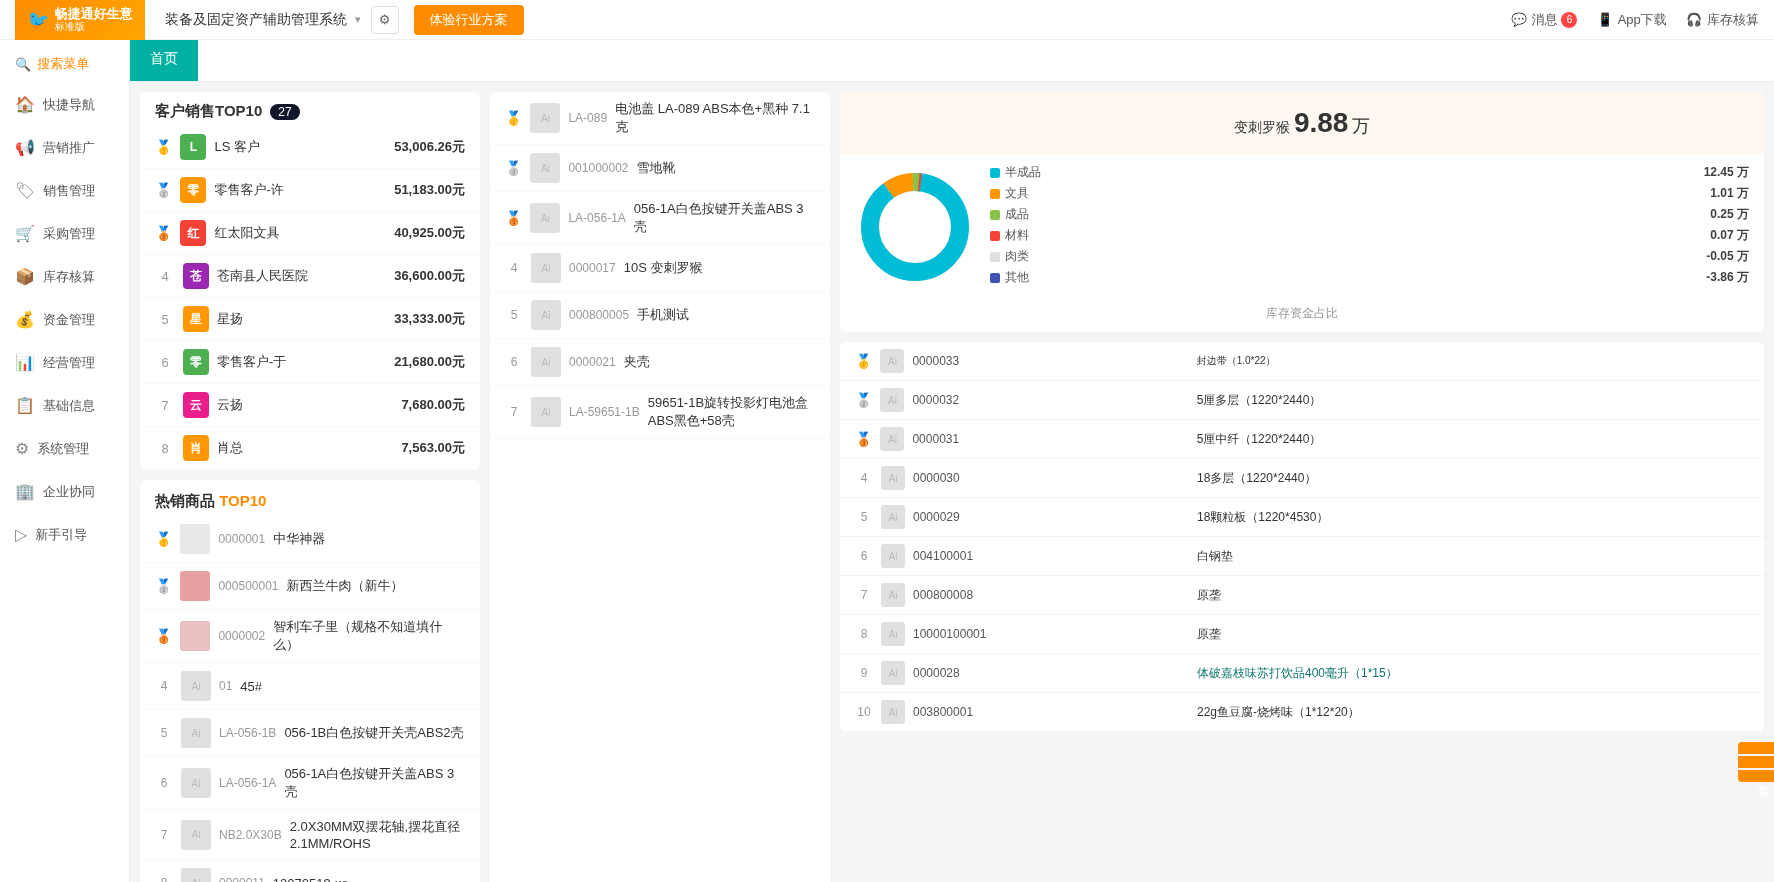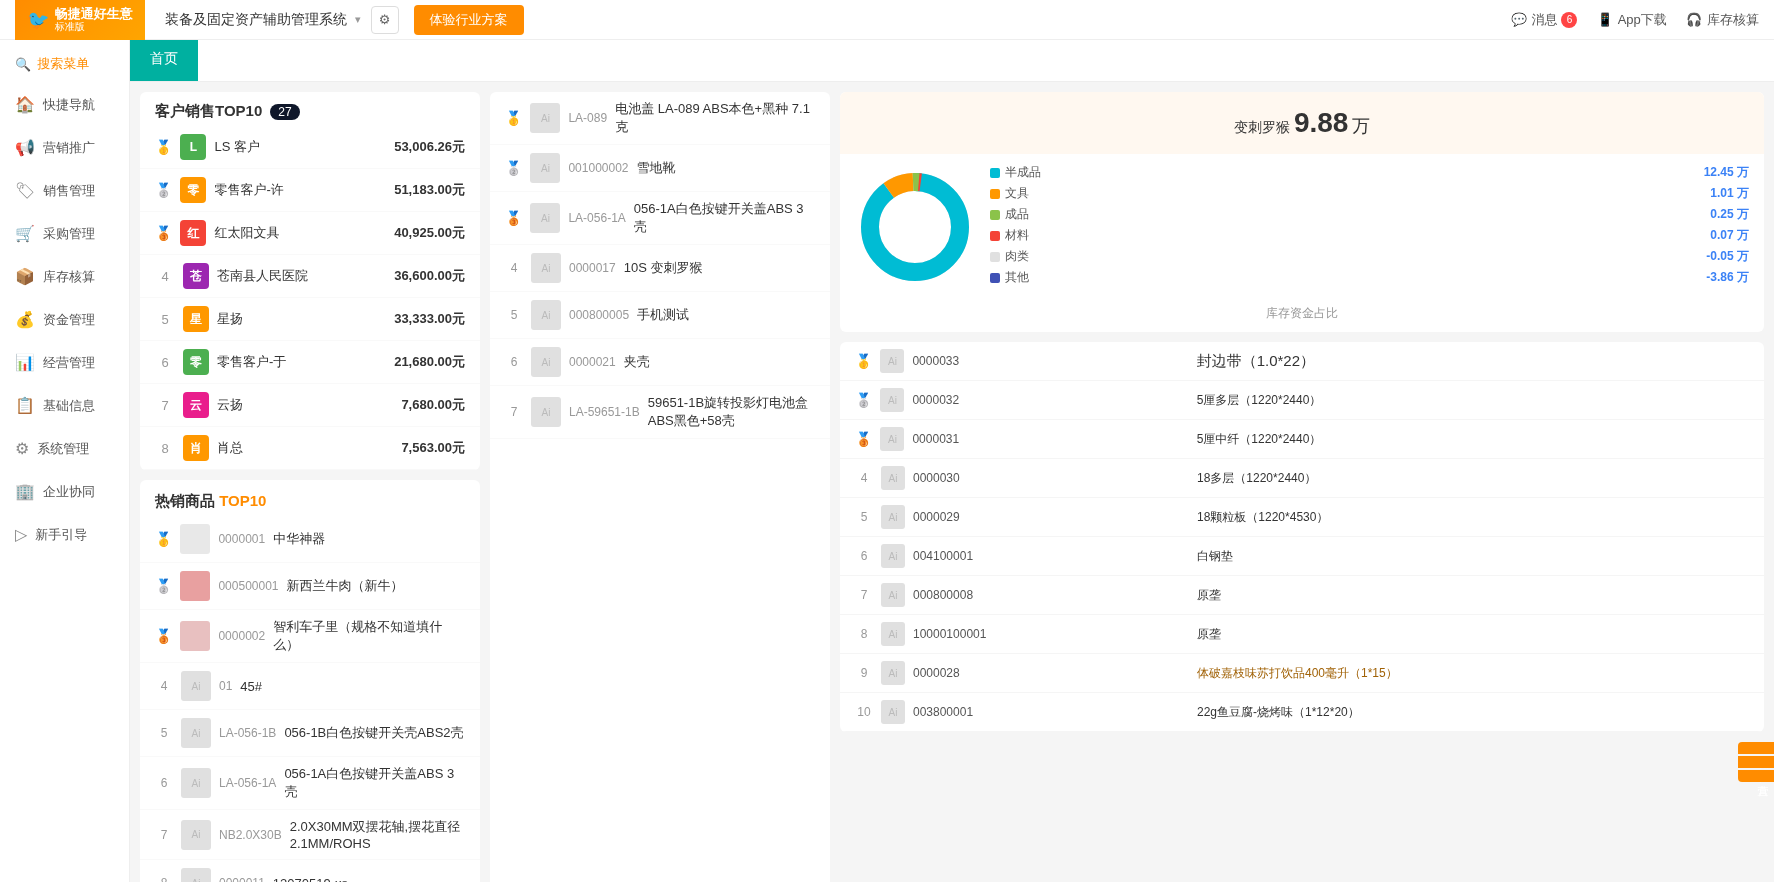--- a/index.html
+++ b/index.html
@@ -237,21 +237,21 @@
     }
     .legend-item {
       display: flex;
       gap: 5px;
       margin-bottom: 4px;
       justify-content: space-between;
     }
     .legend-left { display: flex; align-items: center; gap: 5px; }
     .legend-dot { width: 10px; height: 10px; border-radius: 2px; flex-shrink: 0; }
     .legend-name { color: #555; }
-    .legend-value { color: #3b82f6; font-weight: bold; }
+    .legend-value { color: #404040; font-weight: bold; }
 
     .chart-label {
       text-align: center;
       padding: 5px 15px 10px;
       font-size: 12px;
       color: #999;
     }
 
     
     .float-buttons {
@@ -677,21 +677,21 @@
           </div>
 
           <div class="section-card">
             <div id="newest-products-list">
             <div class="newest-product-row">
     <span style="color:#ffd700;font-size:14px;">🥇</span>
     <div class="newest-rank-img">
       <span style="font-size:10px;color:#bbb;display:flex;align-items:center;justify-content:center;height:100%;">Ai</span>
     </div>
     <span class="newest-product-info">0000033</span>
-    <span style="flex:2;font-size:15px;color:#333;">封边带（1.0*22）</span>
+    <span style="flex:2;font-size:10px;color:#333;">封边带（1.0*22）</span>
   </div>
                 <div class="newest-product-row">
     <span style="color:#c0c0c0;font-size:14px;">🥈</span>
     <div class="newest-rank-img">
       <span style="font-size:10px;color:#bbb;display:flex;align-items:center;justify-content:center;height:100%;">Ai</span>
     </div>
     <span class="newest-product-info">0000032</span>
     <span style="flex:2;font-size:12px;color:#333;">5厘多层（1220*2440）</span>
   </div>
                 <div class="newest-product-row">
@@ -741,21 +741,21 @@
     </div>
     <span class="newest-product-info">10000100001</span>
     <span style="flex:2;font-size:12px;color:#333;">原垄</span>
   </div>
                 <div class="newest-product-row">
     <span class="newest-rank-num">9</span>
     <div class="newest-rank-img">
       <span style="font-size:10px;color:#bbb;display:flex;align-items:center;justify-content:center;height:100%;">Ai</span>
     </div>
     <span class="newest-product-info">0000028</span>
-    <span style="flex:2;font-size:12px;color:#a16207;">体破嘉枝味苏打饮品400毫升（1*15）</span>
+    <span style="flex:2;font-size:12px;color:#0f766e;">体破嘉枝味苏打饮品400毫升（1*15）</span>
   </div>
                 <div class="newest-product-row">
     <span class="newest-rank-num">10</span>
     <div class="newest-rank-img">
       <span style="font-size:10px;color:#bbb;display:flex;align-items:center;justify-content:center;height:100%;">Ai</span>
     </div>
     <span class="newest-product-info">003800001</span>
     <span style="flex:2;font-size:12px;color:#333;">22g鱼豆腐-烧烤味（1*12*20）</span>
   </div>
               </div>

